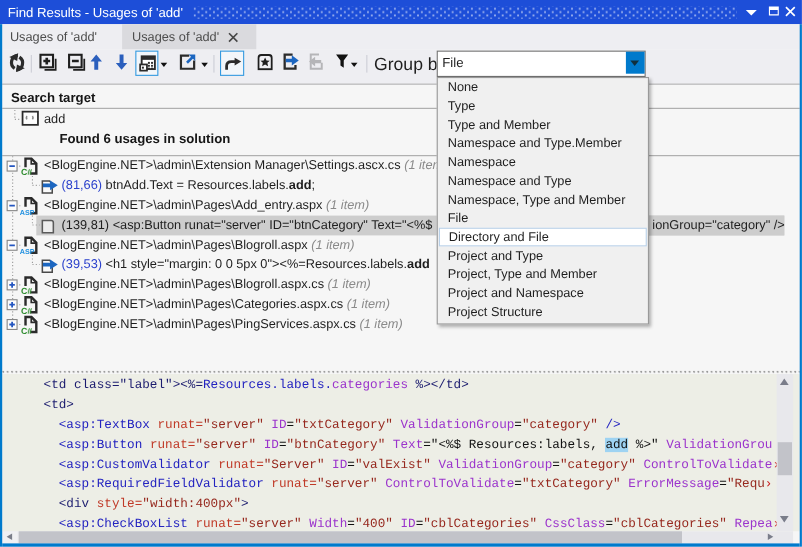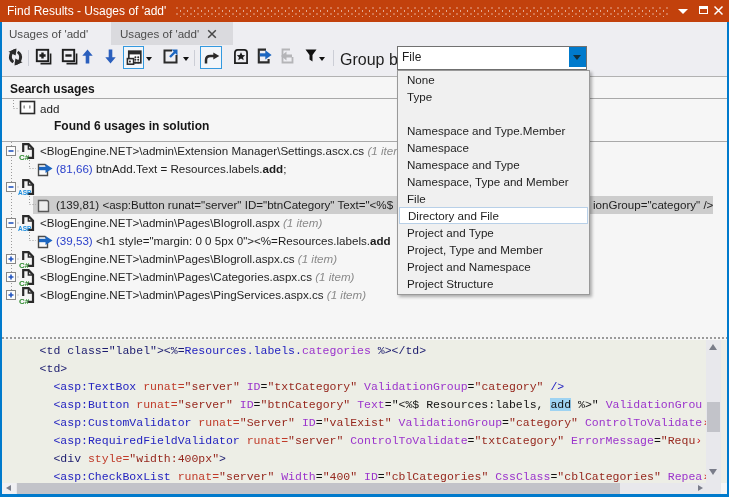--- a/index.html
+++ b/index.html
@@ -1,20 +1,20 @@
 <!DOCTYPE html>
 <html><head>
 <meta charset="utf-8">
 <style>
   html,body{margin:0;padding:0;}
   body{width:729px;height:497px;overflow:hidden;font-family:"Liberation Sans",sans-serif;}
   .win{position:relative;width:729px;height:497px;background:#f6f6f6;}
   .abs{position:absolute;}
   
-  .title{left:0;top:0;width:729px;height:22px;background:#c2410c;color:#fff;font-size:12px;}
+  .title{left:0;top:0;width:729px;height:22px;background:#1d4ed8;color:#fff;font-size:12px;}
   .title .txt{position:absolute;left:7px;top:4px;}
   .dots{position:absolute;left:176px;top:6px;width:494px;height:11px;
     background-image:radial-gradient(circle, rgba(255,255,255,.55) 0.8px, transparent 1.1px),
                      radial-gradient(circle, rgba(255,255,255,.55) 0.8px, transparent 1.1px);
     background-size:7px 6px;background-position:1px 2px,4.5px 5px;}
   
   .tabs{left:2px;top:22px;width:725px;height:23px;background:#eeeef2;font-size:11.6px;color:#4d4d4d;}
   .tab2{position:absolute;left:109px;top:0;width:122px;height:23px;background:#dadade;}
   
   .toolbar{left:2px;top:45px;width:725px;height:31px;background:#eeeef2;border-bottom:1px solid #b2b2b2;}
@@ -57,28 +57,29 @@
   .dd{left:397px;top:70px;width:191px;height:223px;background:#f0f0f0;border:1px solid #999;font-size:11.6px;
       box-shadow:2px 2px 3px rgba(0,0,0,0.3);z-index:50;}
   .dd .it{position:absolute;left:1px;width:189px;height:17px;line-height:17px;padding-left:8px;box-sizing:border-box;color:#1e1e1e;}
   .dd .hot{background:#fff;border:1px solid #b8d0e8;height:17px;line-height:15px;}
 </style>
 </head>
 <body>
 <div class="win">
 
   <div class="abs tree">
-    <div class="hdr" style="top:5px;">Search usages</div>
+    <div class="hdr" style="top:5px;">Search target</div>
     <div class="hline" style="top:21px;"></div>
     <div class="row" style="top:23px;"><span style="margin-left:38px;">add</span></div>
     <div class="hdr" style="top:42px;padding-left:44px;">Found 6 usages in solution</div>
     <div class="hline" style="top:64px;"></div>
 
     <div class="row" style="top:65px;"><span style="margin-left:38px;">&lt;BlogEngine.NET&gt;\admin\Extension Manager\Settings.ascx.cs <span class="gi">(1 item)</span></span></div>
     <div class="row" style="top:83px;"><span style="margin-left:54px;"><span class="ln">(81,66)</span> btnAdd.Text = Resources.labels.<b>add</b>;</span></div>
+    <div class="row" style="top:101px;"><span style="margin-left:38px;">&lt;BlogEngine.NET&gt;\admin\Pages\Add_entry.aspx <span class="gi">(1 item)</span></span></div>
     <div class="row" style="top:119px;"><span class="sel" style="position:absolute;left:31px;right:14px;top:0;height:18px;"></span><span style="margin-left:54px;position:relative;">(139,81) &lt;asp:Button runat="server" ID="btnCategory" Text="&lt;%$ Resources:labels, add %&gt;" ValidationGroup="category" /&gt;</span></div>
     <div class="row" style="top:137px;"><span style="margin-left:38px;">&lt;BlogEngine.NET&gt;\admin\Pages\Blogroll.aspx <span class="gi">(1 item)</span></span></div>
     <div class="row" style="top:155px;"><span style="margin-left:54px;"><span class="ln">(39,53)</span> &lt;h1 style="margin: 0 0 5px 0"&gt;&lt;%=Resources.labels.<b>add</b></span></div>
     <div class="row" style="top:173px;"><span style="margin-left:38px;">&lt;BlogEngine.NET&gt;\admin\Pages\Blogroll.aspx.cs <span class="gi">(1 item)</span></span></div>
     <div class="row" style="top:191px;"><span style="margin-left:38px;">&lt;BlogEngine.NET&gt;\admin\Pages\Categories.aspx.cs <span class="gi">(1 item)</span></span></div>
     <div class="row" style="top:209px;"><span style="margin-left:38px;">&lt;BlogEngine.NET&gt;\admin\Pages\PingServices.aspx.cs <span class="gi">(1 item)</span></span></div>
   </div>
 
   <div class="abs split"></div>
 
@@ -296,20 +297,21 @@
   <div class="abs combo">
     <span style="position:absolute;left:4px;top:3px;color:#1e1e1e;">File</span>
     <div style="position:absolute;right:0;top:0;width:17px;height:20px;background:#007acc;">
       <div class="arr" style="left:4px;top:8px;border-left:4.5px solid transparent;border-right:4.5px solid transparent;border-top:5px solid #10303e;"></div>
     </div>
   </div>
 
   <div class="abs dd">
     <div class="it" style="top:17px;">Type</div>
     <div class="it" style="top:0px;">None</div>
+    <div class="it" style="top:34px;">Type and Member</div>
     <div class="it" style="top:51px;">Namespace and Type.Member</div>
     <div class="it" style="top:68px;">Namespace</div>
     <div class="it" style="top:85px;">Namespace and Type</div>
     <div class="it" style="top:102px;">Namespace, Type and Member</div>
     <div class="it" style="top:119px;">File</div>
     <div class="it hot" style="top:136px;">Directory and File</div>
     <div class="it" style="top:153px;">Project and Type</div>
     <div class="it" style="top:170px;">Project, Type and Member</div>
     <div class="it" style="top:187px;">Project and Namespace</div>
     <div class="it" style="top:204px;">Project Structure</div>

